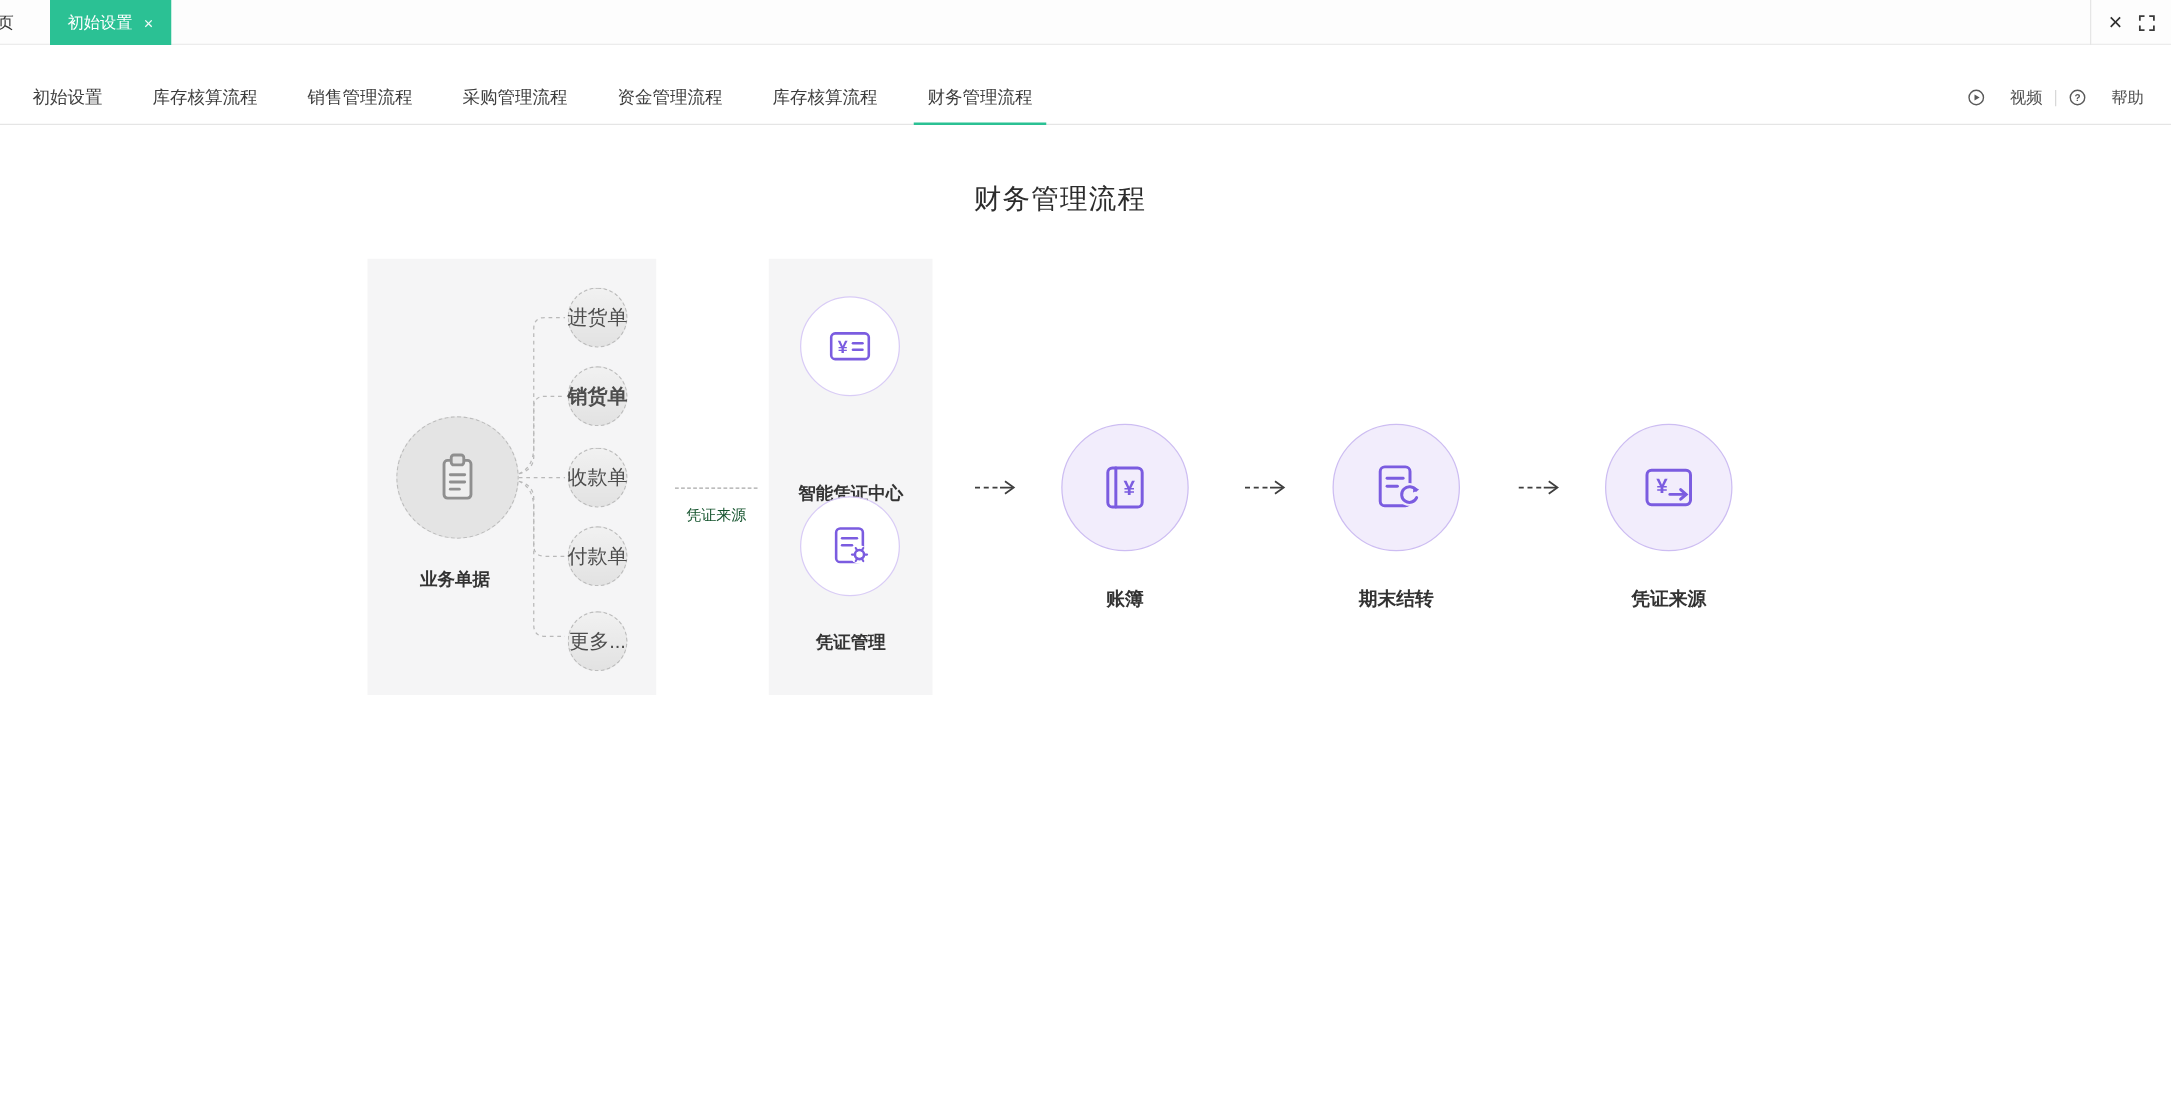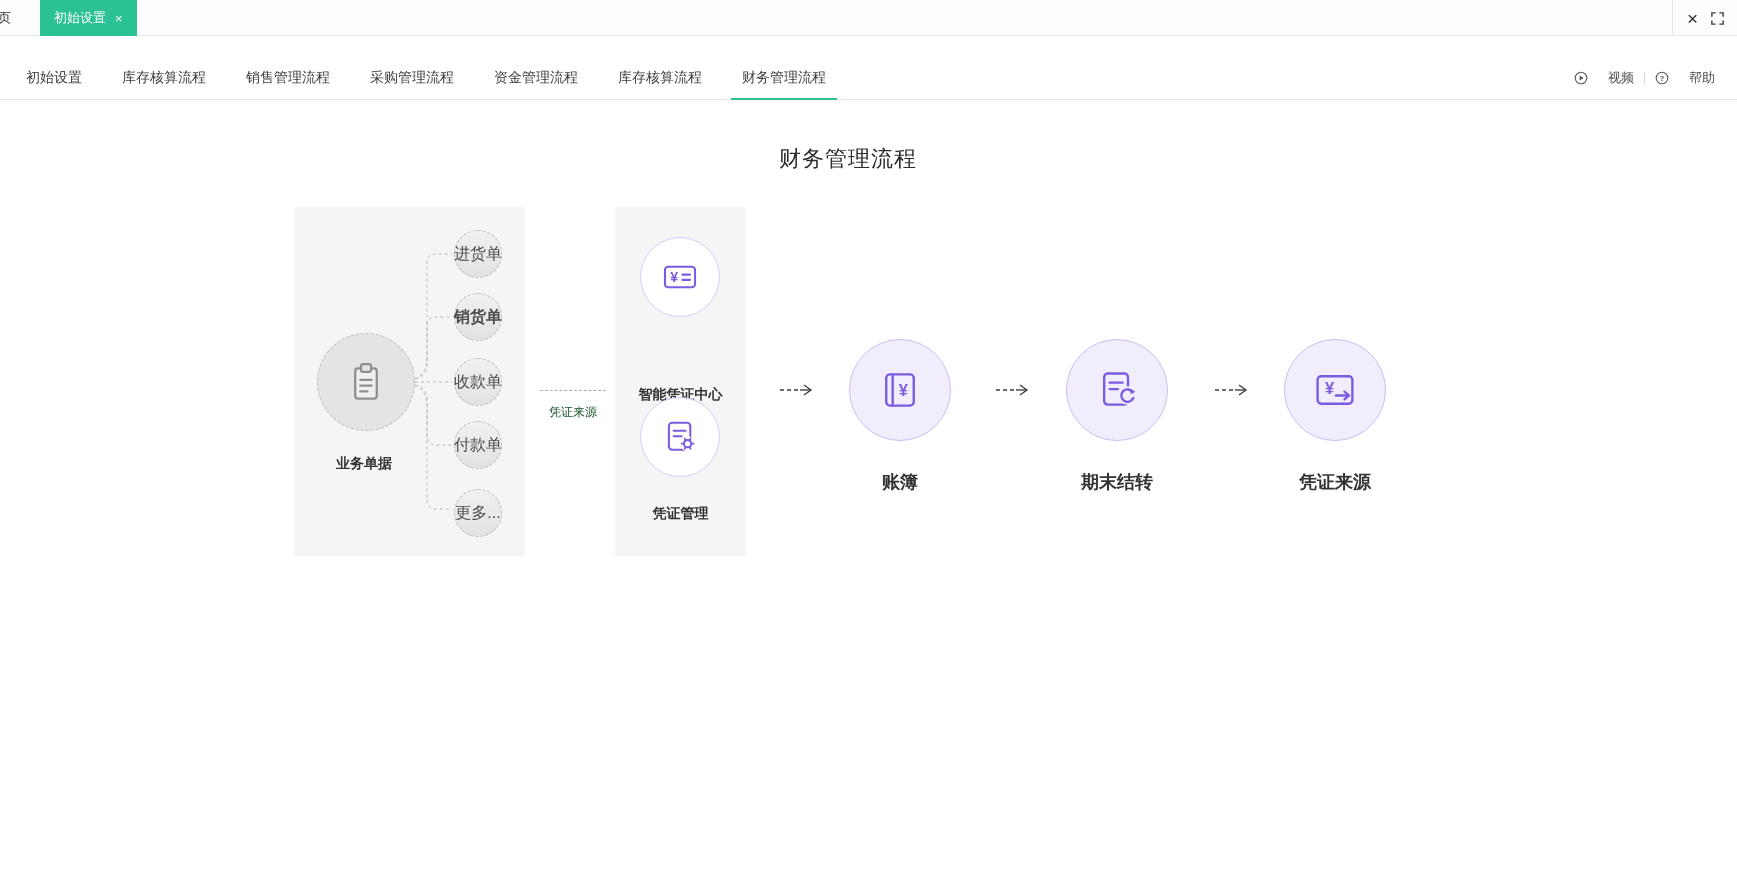--- a/index.html
+++ b/index.html
@@ -134,21 +134,21 @@
 
   .flow-circle {
     position: absolute; top: 239px;
     width: 102px; height: 102px; border-radius: 50%;
     background: #f2edfc; border: 1px solid #cdbdf2;
     display: flex; align-items: center; justify-content: center;
   }
   .fc-0 { left: 849px; } .fc-1 { left: 1066px; } .fc-2 { left: 1284px; }
   .flow-label {
     position: absolute; top: 370px; width: 160px;
-    text-align: center; font-size: 18px; font-weight: 700; color: #333;
+    text-align: center; font-size: 15px; font-weight: 700; color: #333;
   }
   .fl-0 { left: 820px; } .fl-1 { left: 1037px; } .fl-2 { left: 1255px; }
 
   .flow-arrow { position: absolute; top: 282px; }
   .fa-0 { left: 779px; } .fa-1 { left: 995px; } .fa-2 { left: 1214px; }
 </style>
 </head>
 <body>
 
 <header class="topbar">

